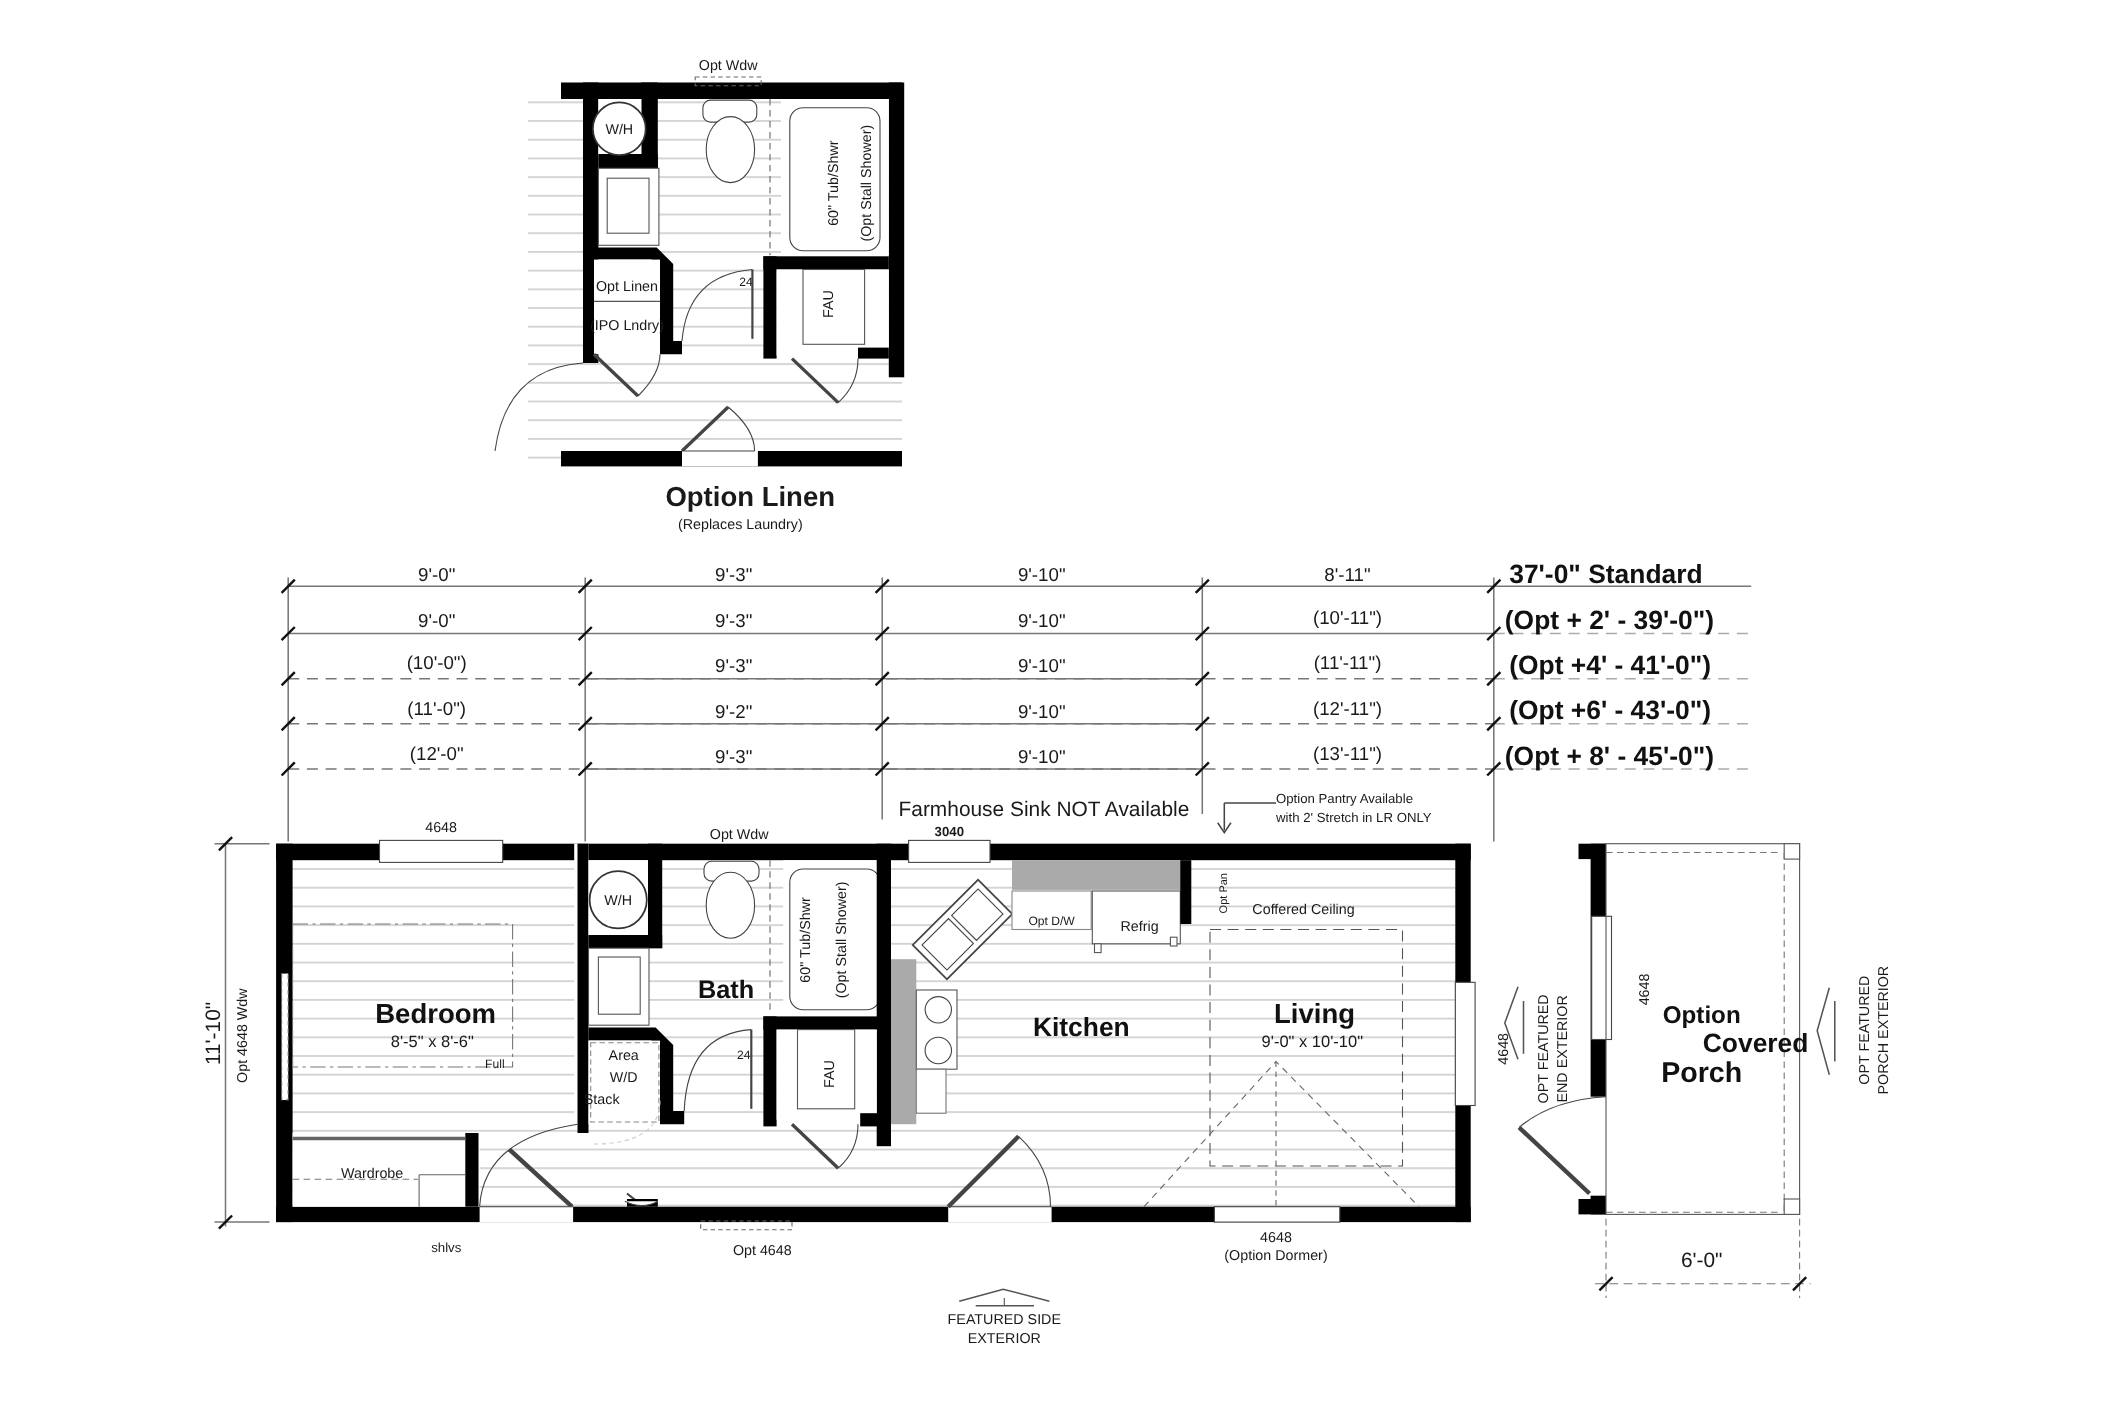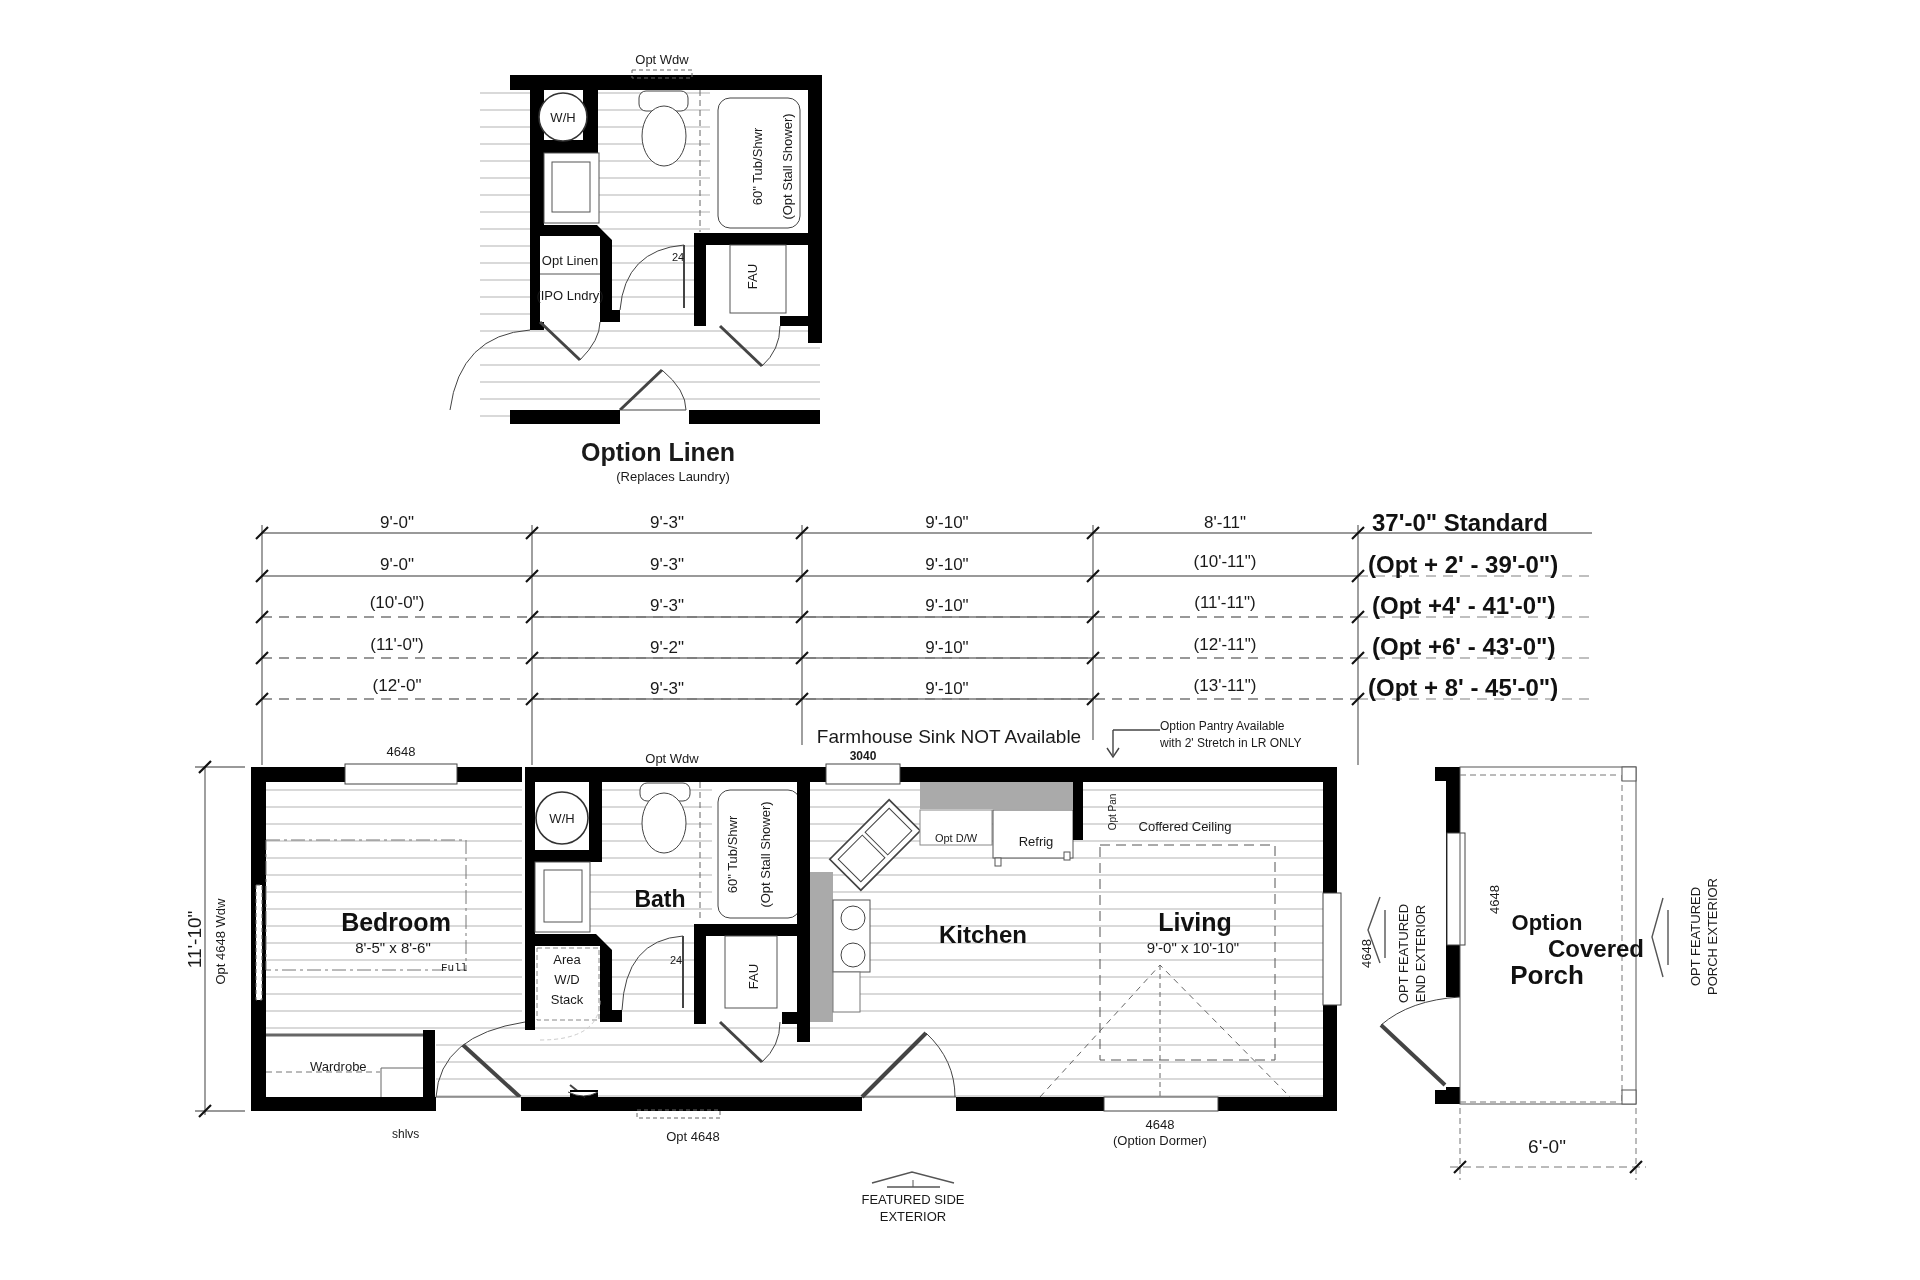--- a/index.html
+++ b/index.html
@@ -282,21 +282,21 @@
 </svg>
 
 <span class="t c sm" style="left:662px;top:53px;">Opt Wdw</span>
 <span class="t c sm" style="left:563px;top:111px;">W/H</span>
 <span class="t c sm" style="left:570px;top:254px;">Opt Linen</span>
 <span class="t c sm" style="left:570px;top:289px;">(IPO Lndry)</span>
 <span class="t xs" style="left:672px;top:252px;">24</span>
 <span class="t sm vert" style="left:712px;top:160px;width:90px;text-align:center;">60" Tub/Shwr</span>
 <span class="t sm vert" style="left:719px;top:160px;width:120px;text-align:center;margin-left:8px;">(Opt Stall Shower)</span>
 <span class="t sm vert" style="left:740px;top:270px;">FAU</span>
-<span class="t c title" style="left:658px;top:440px;text-align:center;">Option Linen</span>
+<span class="t c title" style="left:682px;top:440px;text-align:center;">Option Linen</span>
 <span class="t c sm" style="left:673px;top:470px;">(Replaces Laundry)</span>
 
 <div>
   <span class="t c dim" style="left:397px;top:514px;">9'-0"</span>
   <span class="t c dim" style="left:667px;top:514px;">9'-3"</span>
   <span class="t c dim" style="left:947px;top:514px;">9'-10"</span>
   <span class="t c dim" style="left:1225px;top:514px;">8'-11"</span>
   <span class="t opt" style="left:1372px;top:511px;">37'-0" Standard</span>
 
   <span class="t c dim" style="left:397px;top:556px;">9'-0"</span>
@@ -326,30 +326,30 @@
 
 <span class="t c" style="left:949px;top:727px;font-size:19px;">Farmhouse Sink NOT Available</span>
 <span class="t xs" style="left:1160px;top:720px;font-size:12px;">Option Pantry Available</span>
 <span class="t xs" style="left:1160px;top:737px;font-size:12px;">with 2' Stretch in LR ONLY</span>
 
 <span class="t sm vert" style="left:166px;top:930px;font-size:19px;">11'-10"</span>
 <span class="t c sm" style="left:401px;top:745px;">4648</span>
 <span class="t sm vert" style="left:210px;top:935px;width:100px;margin-left:-40px;text-align:center;">Opt 4648 Wdw</span>
 <span class="t c room" style="left:396px;top:910px;">Bedroom</span>
 <span class="t c sub" style="left:393px;top:940px;">8'-5" x 8'-6"</span>
-<span class="t xs" style="left:441px;top:963px;font-family:Liberation Mono, monospace;">Full</span>
+<span class="t xs" style="left:441px;top:963px;">Full</span>
 <span class="t sm" style="left:310px;top:1060px;">Wardrobe</span>
 <span class="t xs" style="left:392px;top:1128px;font-size:12px;">shlvs</span>
 
 <span class="t c sm" style="left:672px;top:752px;">Opt Wdw</span>
 <span class="t c sm" style="left:562px;top:812px;">W/H</span>
 <span class="t c room" style="left:660px;top:888px;font-size:23px;">Bath</span>
 <span class="t c sm" style="left:567px;top:953px;">Area</span>
 <span class="t c sm" style="left:567px;top:973px;">W/D</span>
-<span class="t c sm" style="left:567px;top:993px;">Stack</span>
+<span class="t c sm" style="left:547px;top:993px;">Stack</span>
 <span class="t xs" style="left:670px;top:955px;">24</span>
 <span class="t sm vert" style="left:717px;top:848px;width:90px;text-align:center;margin-left:-30px;">60" Tub/Shwr</span>
 <span class="t sm vert" style="left:725px;top:848px;width:120px;text-align:center;margin-left:-20px;">(Opt Stall Shower)</span>
 <span class="t sm vert" style="left:741px;top:970px;">FAU</span>
 <span class="t c sm" style="left:693px;top:1130px;">Opt 4648</span>
 
 <span class="t c xs" style="left:863px;top:750px;font-size:12px;font-weight:bold;">3040</span>
 <span class="t c room" style="left:983px;top:923px;font-size:24px;">Kitchen</span>
 <span class="t c xs" style="left:956px;top:833px;">Opt D/W</span>
 <span class="t c sm" style="left:1036px;top:835px;">Refrig</span>

